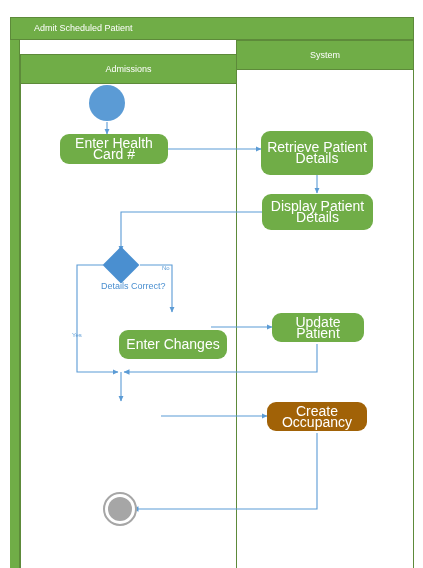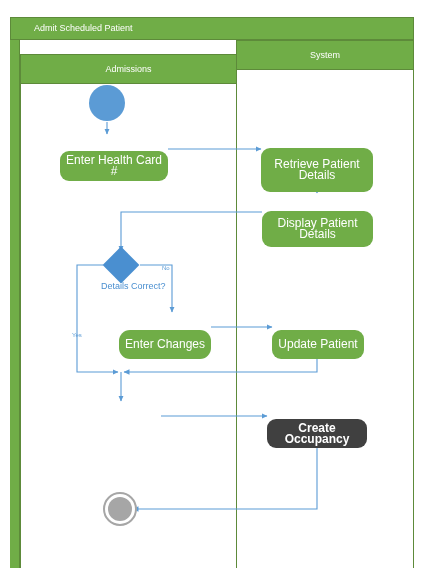--- a/index.html
+++ b/index.html
@@ -83,32 +83,31 @@
     background: #ffffff;
   }
   .lane-body.a { left: 20px;  width: 217px; }
   .lane-body.b { left: 236px; width: 178px; }
 
   
   .node {
     position: absolute;
     border-radius: 9px;
     color: #ffffff;
-    font-size: 12px;
+    font-size: 14px;
     line-height: 11px;
     display: flex;
     align-items: center;
     justify-content: center;
     text-align: center;
     box-sizing: border-box;
     padding: 2px 4px;
-    margin-top: 17px;
   }
   .node.green  { background: #70AD47; }
-  .node.orange { background: #404040; font-weight: bold; }
+  .node.orange { background: #a16207; }
 
   .start-node {
     position: absolute;
     border-radius: 50%;
     background: #5B9BD5;
   }
   .end-outer {
     position: absolute;
     border-radius: 50%;
     border: 2px solid #A6A6A6;
@@ -210,21 +209,21 @@
   <div class="node green" style="left:262px; top:194px; width:111px; height:36px;">
     <span>Display Patient Details</span>
   </div>
 
   <div class="diamond" style="left:108px; top:252px; width:26px; height:26px;"></div>
   <div class="dec-label" style="left:101px; top:281px;">Details Correct?</div>
 
   <div class="edge-label" style="left:72px; top:332px;">Yes</div>
   <div class="edge-label" style="left:162px; top:265px;">No</div>
 
-  <div class="node green" style="left:119px; top:313px; width:92px; height:29px;border-radius:11px;">
+  <div class="node green" style="left:119px; top:330px; width:108px; height:29px;">
     <span>Enter Changes</span>
   </div>
 
   <div class="node green" style="left:272px; top:313px; width:92px; height:29px;">
     <span>Update Patient</span>
   </div>
 
 
   <div class="node orange" style="left:267px; top:402px; width:100px; height:29px;">
     <span>Create Occupancy</span>

